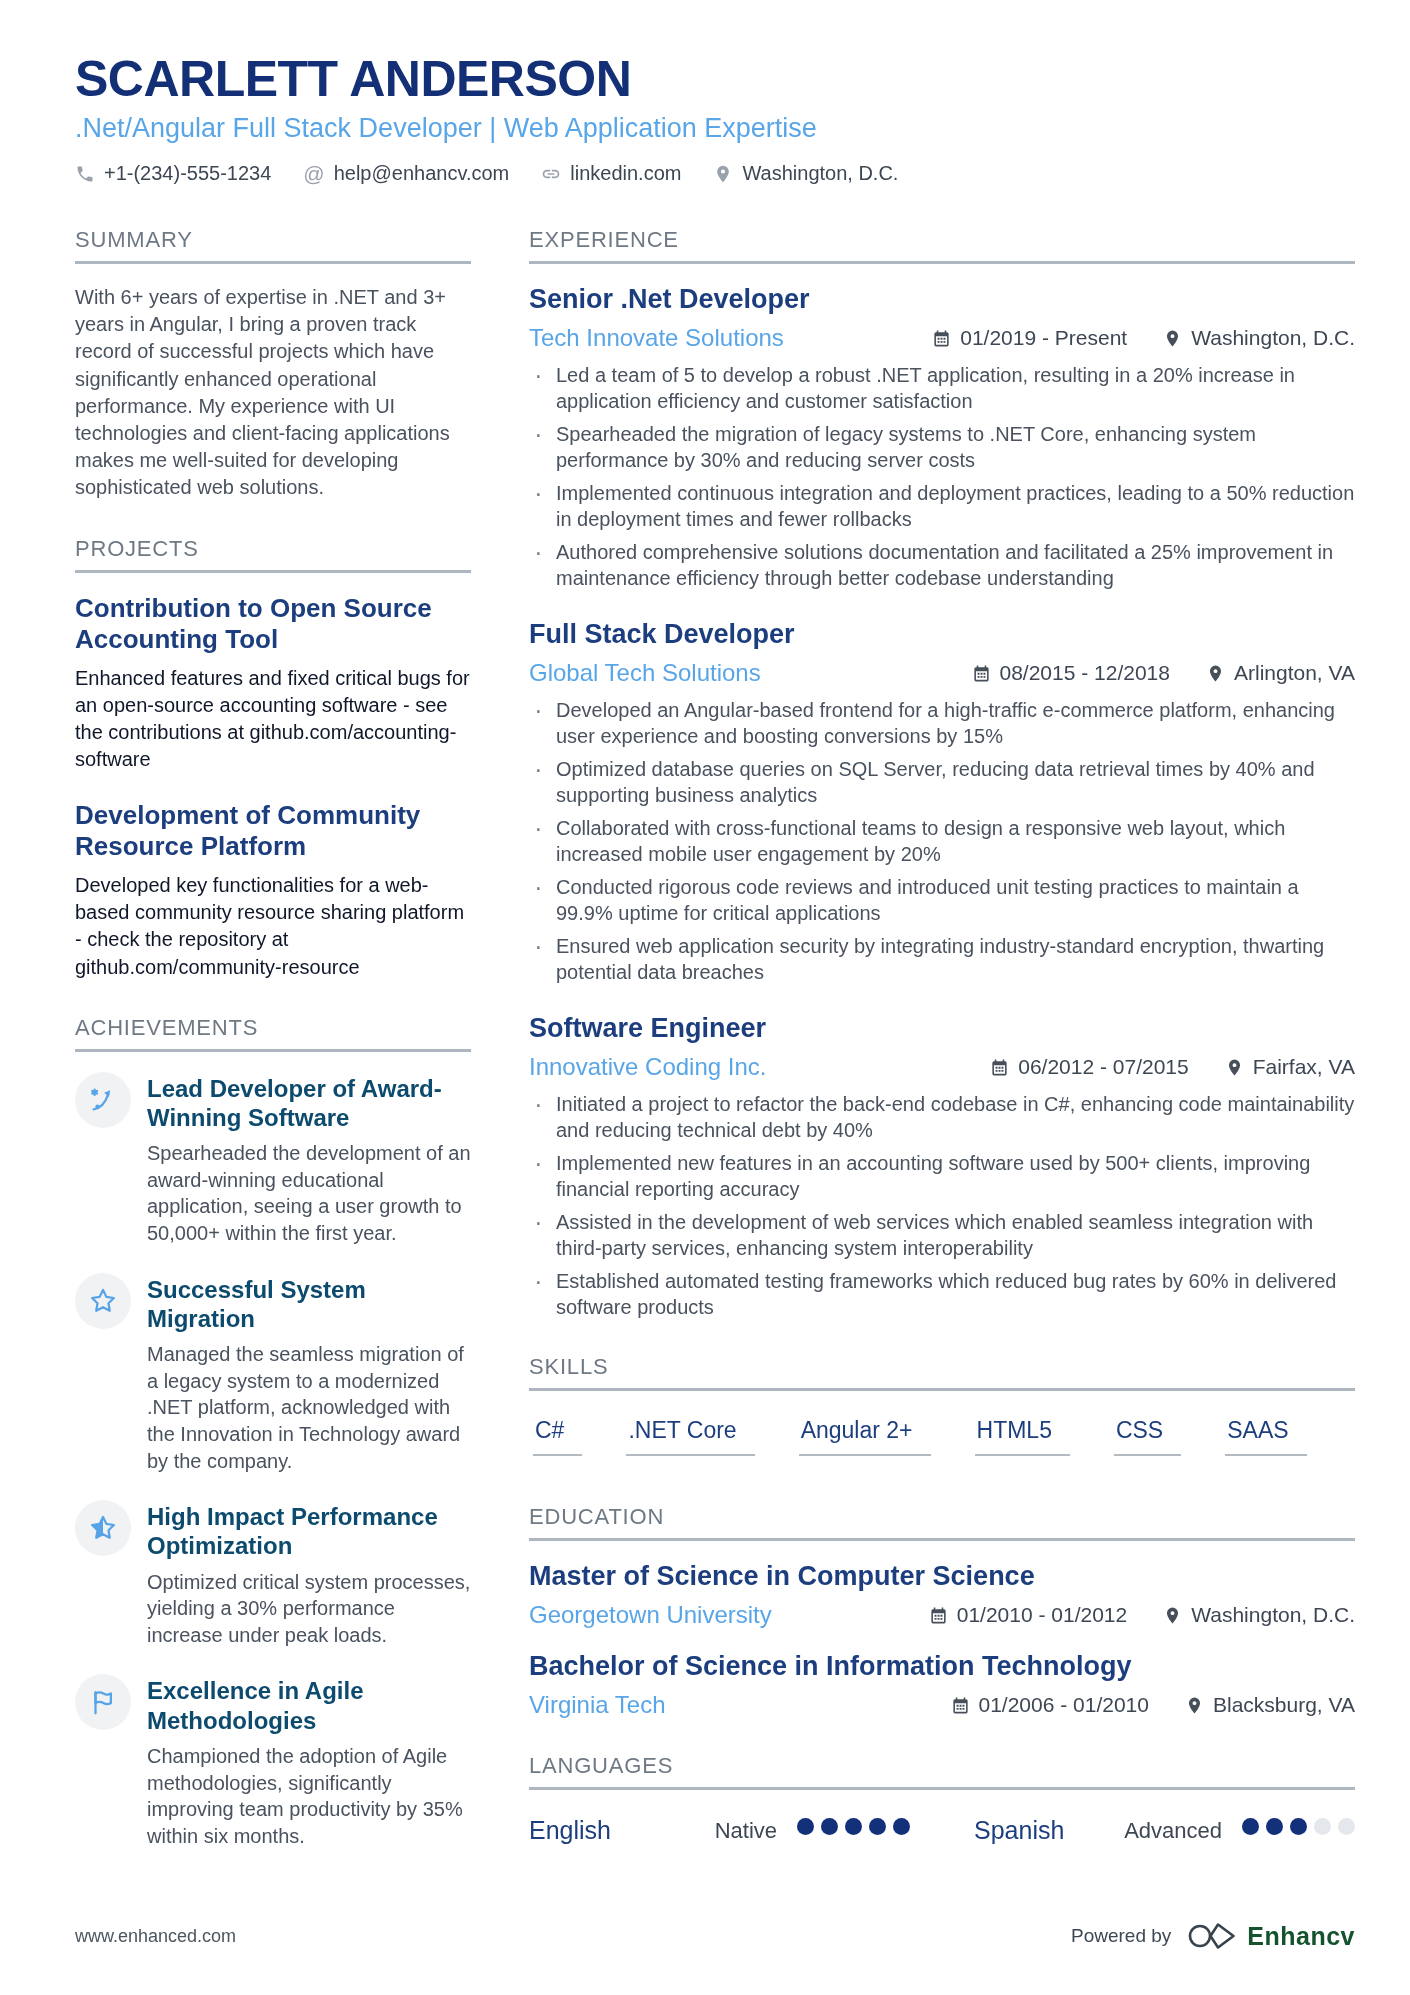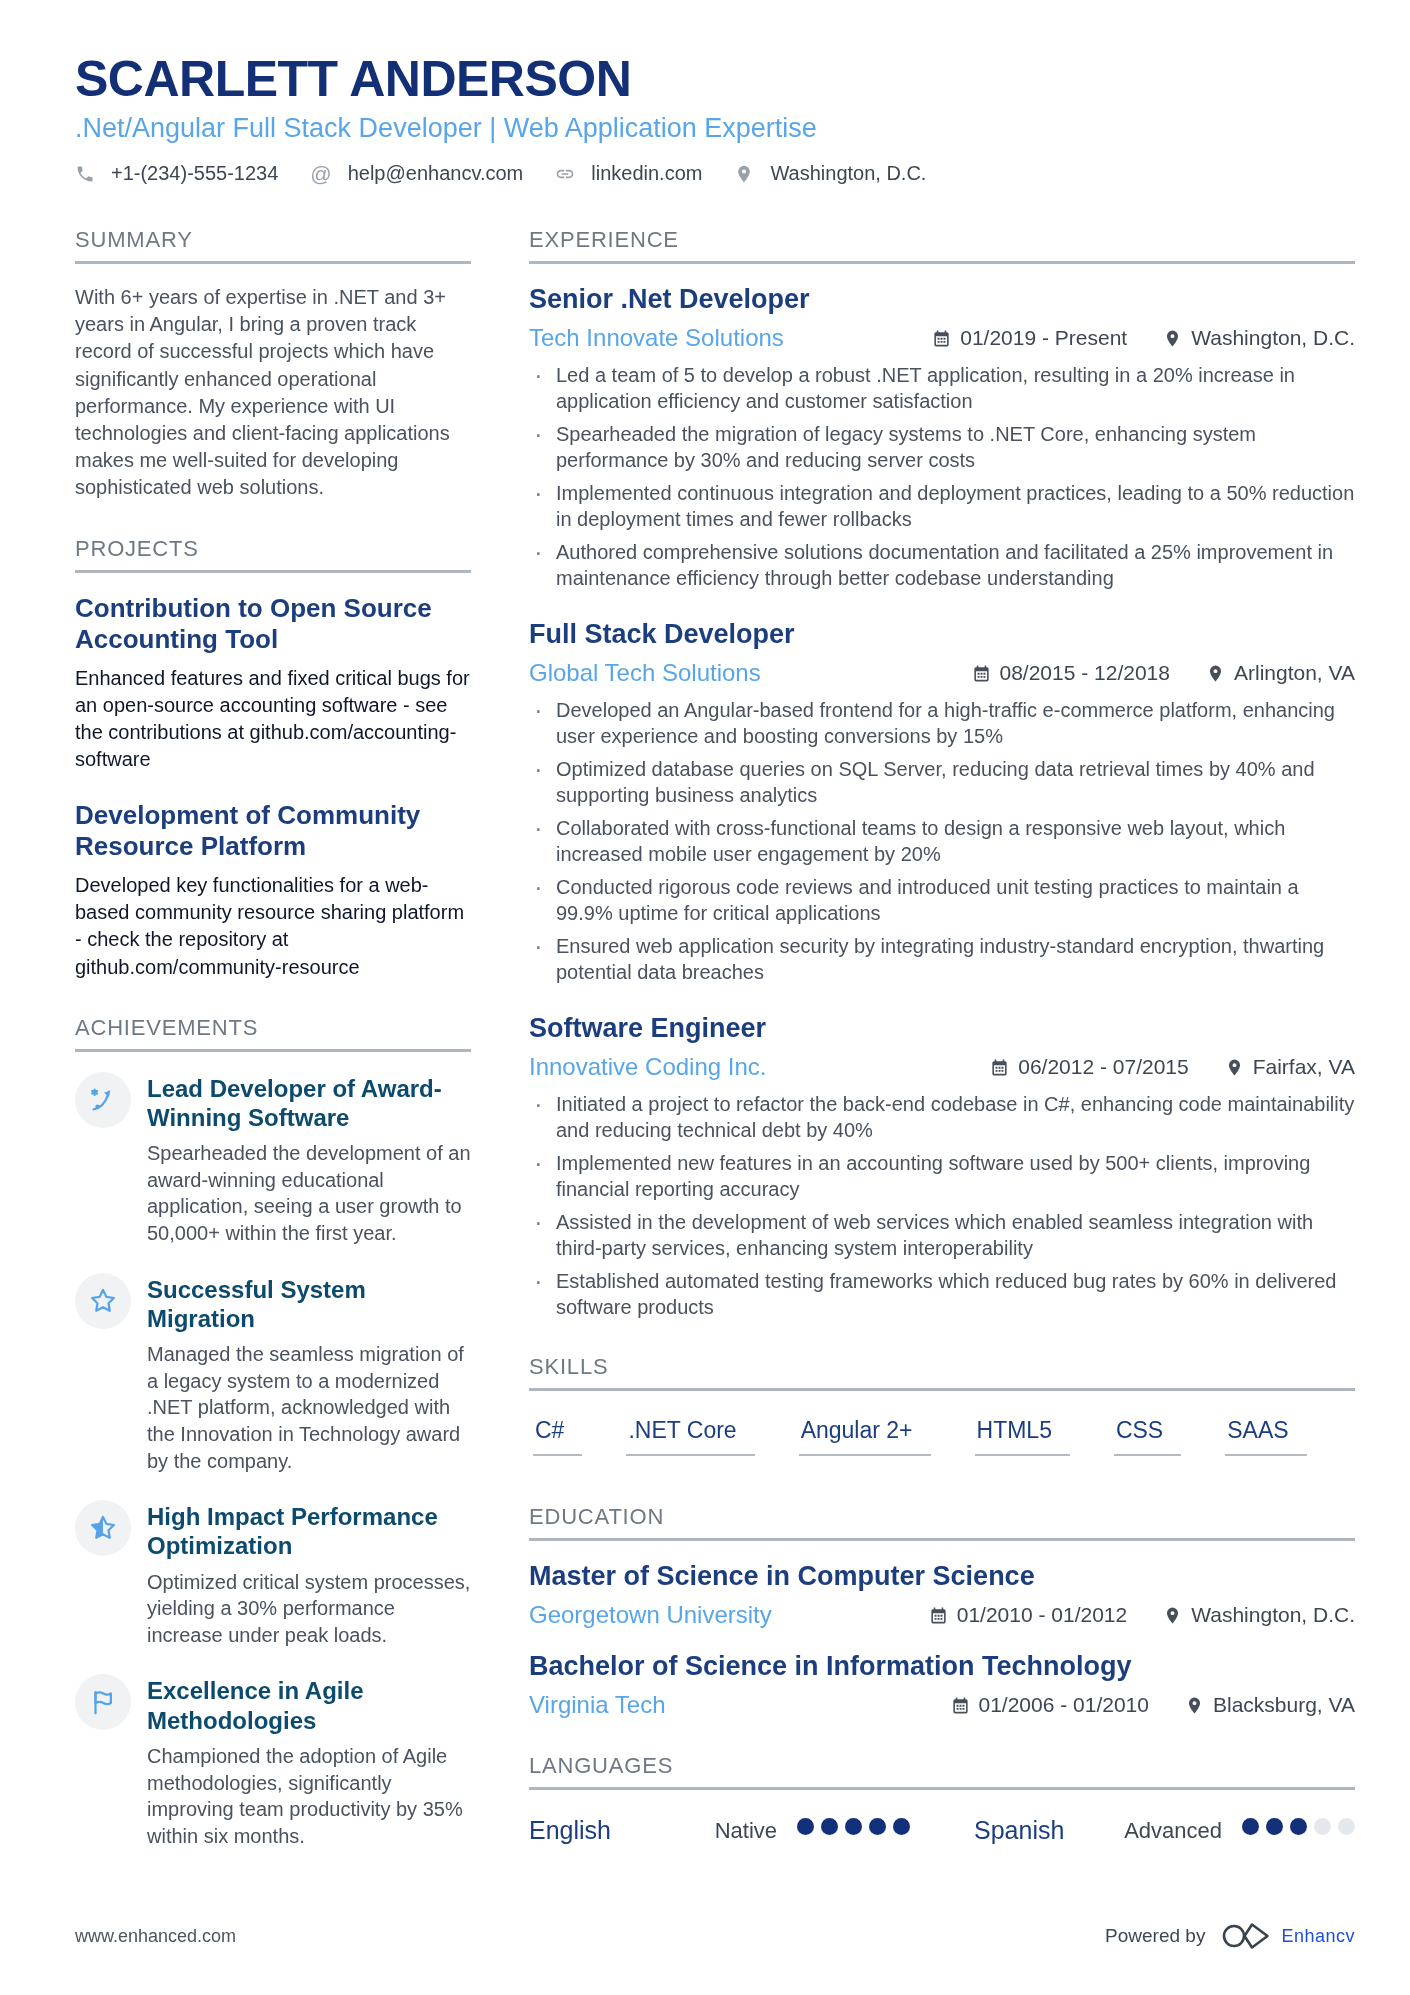--- a/index.html
+++ b/index.html
@@ -16,21 +16,21 @@
   
   .name {
     font-size: 50px; font-weight: 700; color: #132f76;
     letter-spacing: -0.5px; line-height: 1.1;
   }
   .subtitle { font-size: 27px; color: #58a5e8; margin-top: 6px; }
   .contact-row {
     display: flex; align-items: center; gap: 32px;
     margin-top: 18px; font-size: 20px; color: #3d4754;
   }
-  .contact-item { display: flex; align-items: center; gap: 16px; }
+  .contact-item { display: flex; align-items: center; gap: 9px; }
   .contact-item .cicon { display: flex; align-items: center; }
   .contact-item svg { width: 20px; height: 20px; fill: #99a1ab; }
   .at-glyph { font-size: 21px; color: #99a1ab; line-height: 1; }
 
   
   .columns { display: flex; gap: 58px; margin-top: 42px; }
   .col-left { width: 396px; flex-shrink: 0; }
   .col-right { flex: 1; min-width: 0; }
 
   .section { margin-bottom: 34px; }
@@ -109,21 +109,21 @@
   
   .footer {
     position: absolute; left: 75px; right: 55px; bottom: 42px;
     display: flex; justify-content: space-between; align-items: center;
   }
   .footer-url { font-size: 18px; color: #4c565f; }
   .powered { display: flex; align-items: center; gap: 16px; }
   .powered-label { font-size: 19px; color: #3d4754; }
   .brand-logo { display: flex; align-items: center; gap: 8px; }
   .brand-logo svg { width: 52px; height: 34px; }
-  .brand-name { font-size: 18px; color: #1d4ed8; letter-spacing: 0.5px; }
+  .brand-name { font-size: 25px; color: #14532d; letter-spacing: 0.5px; font-weight: bold; }
 
   .icon-blue { stroke: #57a3e7; fill: none; stroke-width: 1.8; stroke-linecap: round; stroke-linejoin: round; }
 </style>
 </head>
 <body>
 
 <div class="page">
 
   <div>
     <div class="name">SCARLETT ANDERSON</div>

